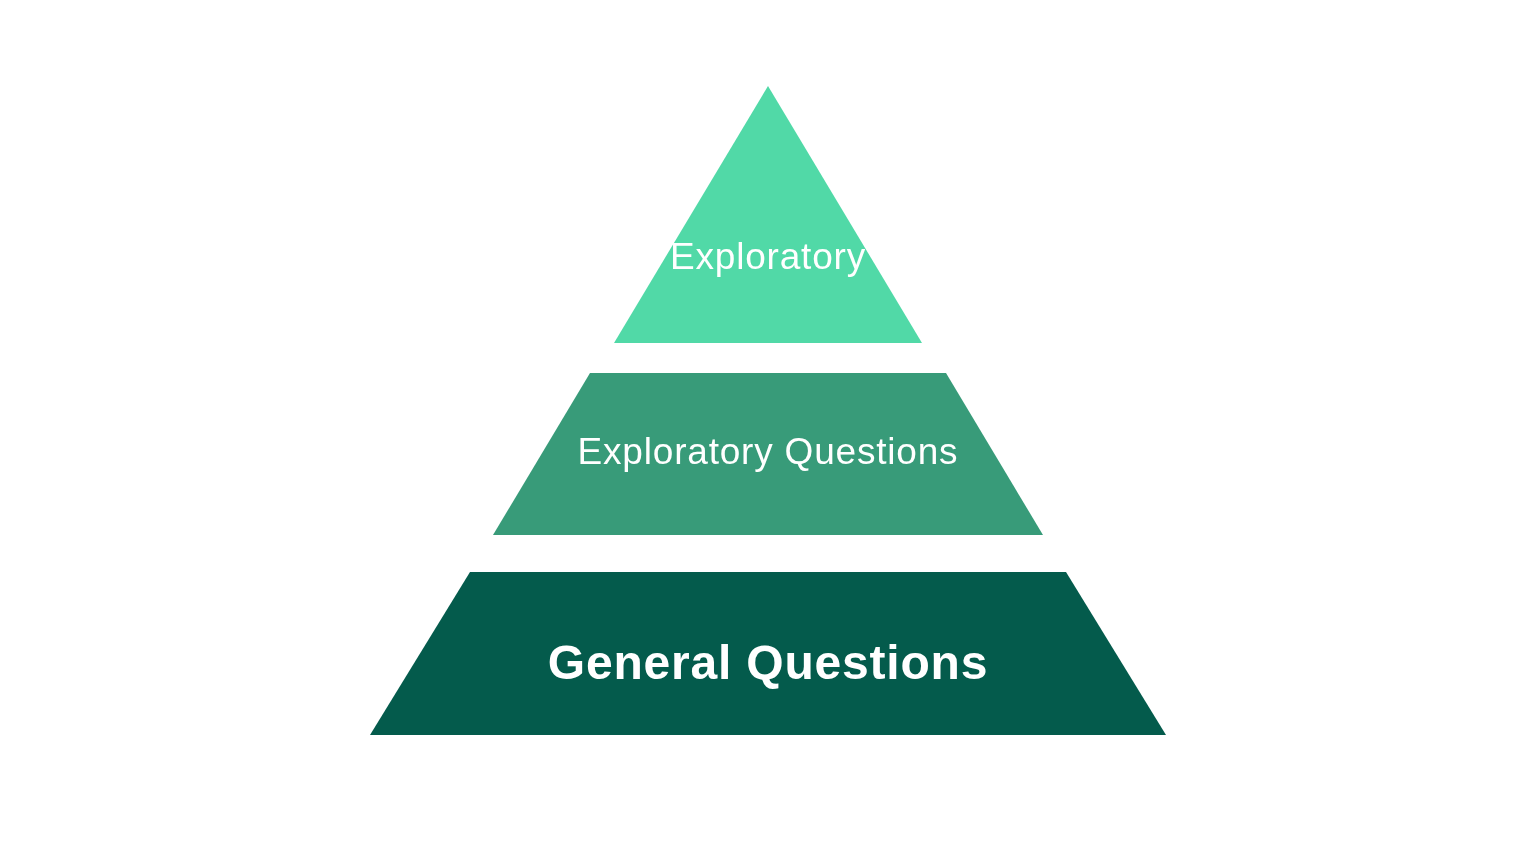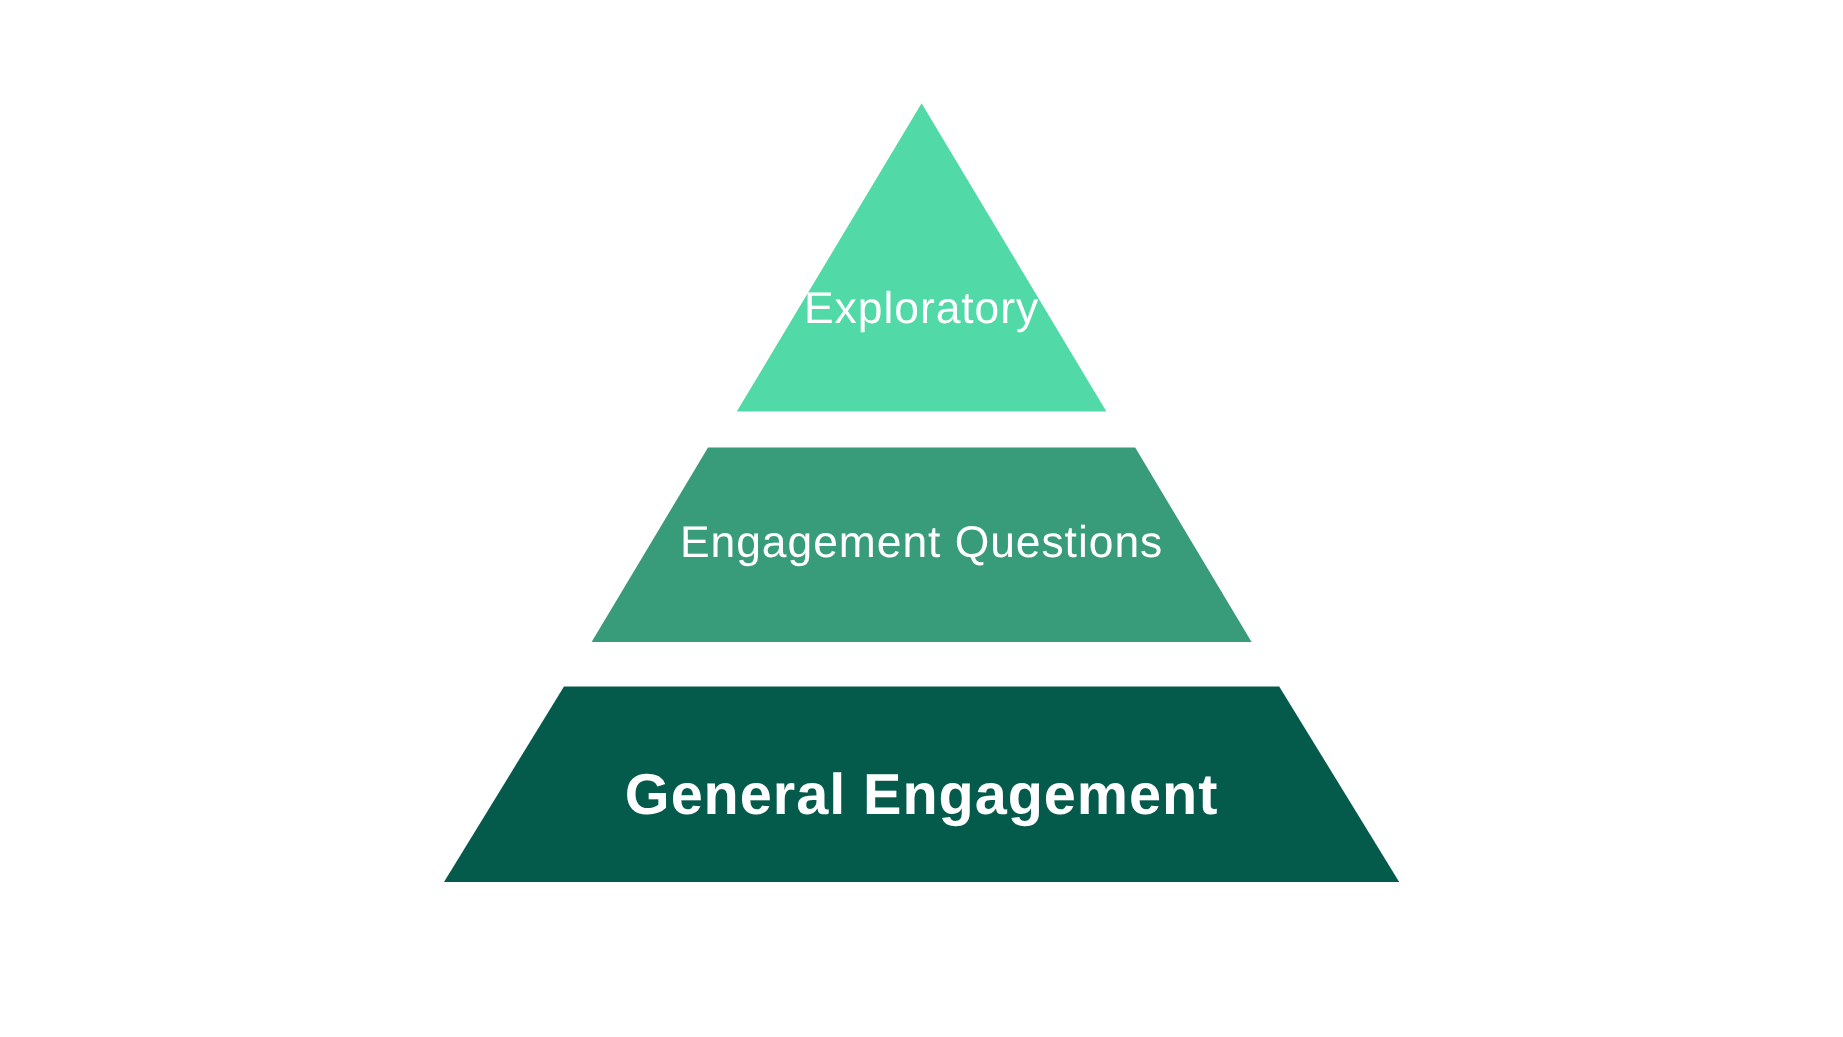--- a/index.html
+++ b/index.html
@@ -60,17 +60,17 @@
   <svg viewBox="0 0 1536 864" aria-hidden="true">
     <polygon points="768,86 922,343 614,343" fill="#51d9a7"></polygon>
     <polygon points="590,373 946,373 1043,535 493,535" fill="#389b79"></polygon>
     <polygon points="470,572 1066,572 1166,735 370,735" fill="#045b4c"></polygon>
   </svg>
 
   <div class="label label-top">
     <div>Exploratory</div>
   </div>
 
-  <div class="label label-middle">Engagement Questions</div>
+  <div class="label label-middle">Exploratory Questions</div>
 
-  <div class="label label-bottom">General Engagement</div>
+  <div class="label label-bottom">General Questions</div>
 
 </div>
 
 </body></html>

